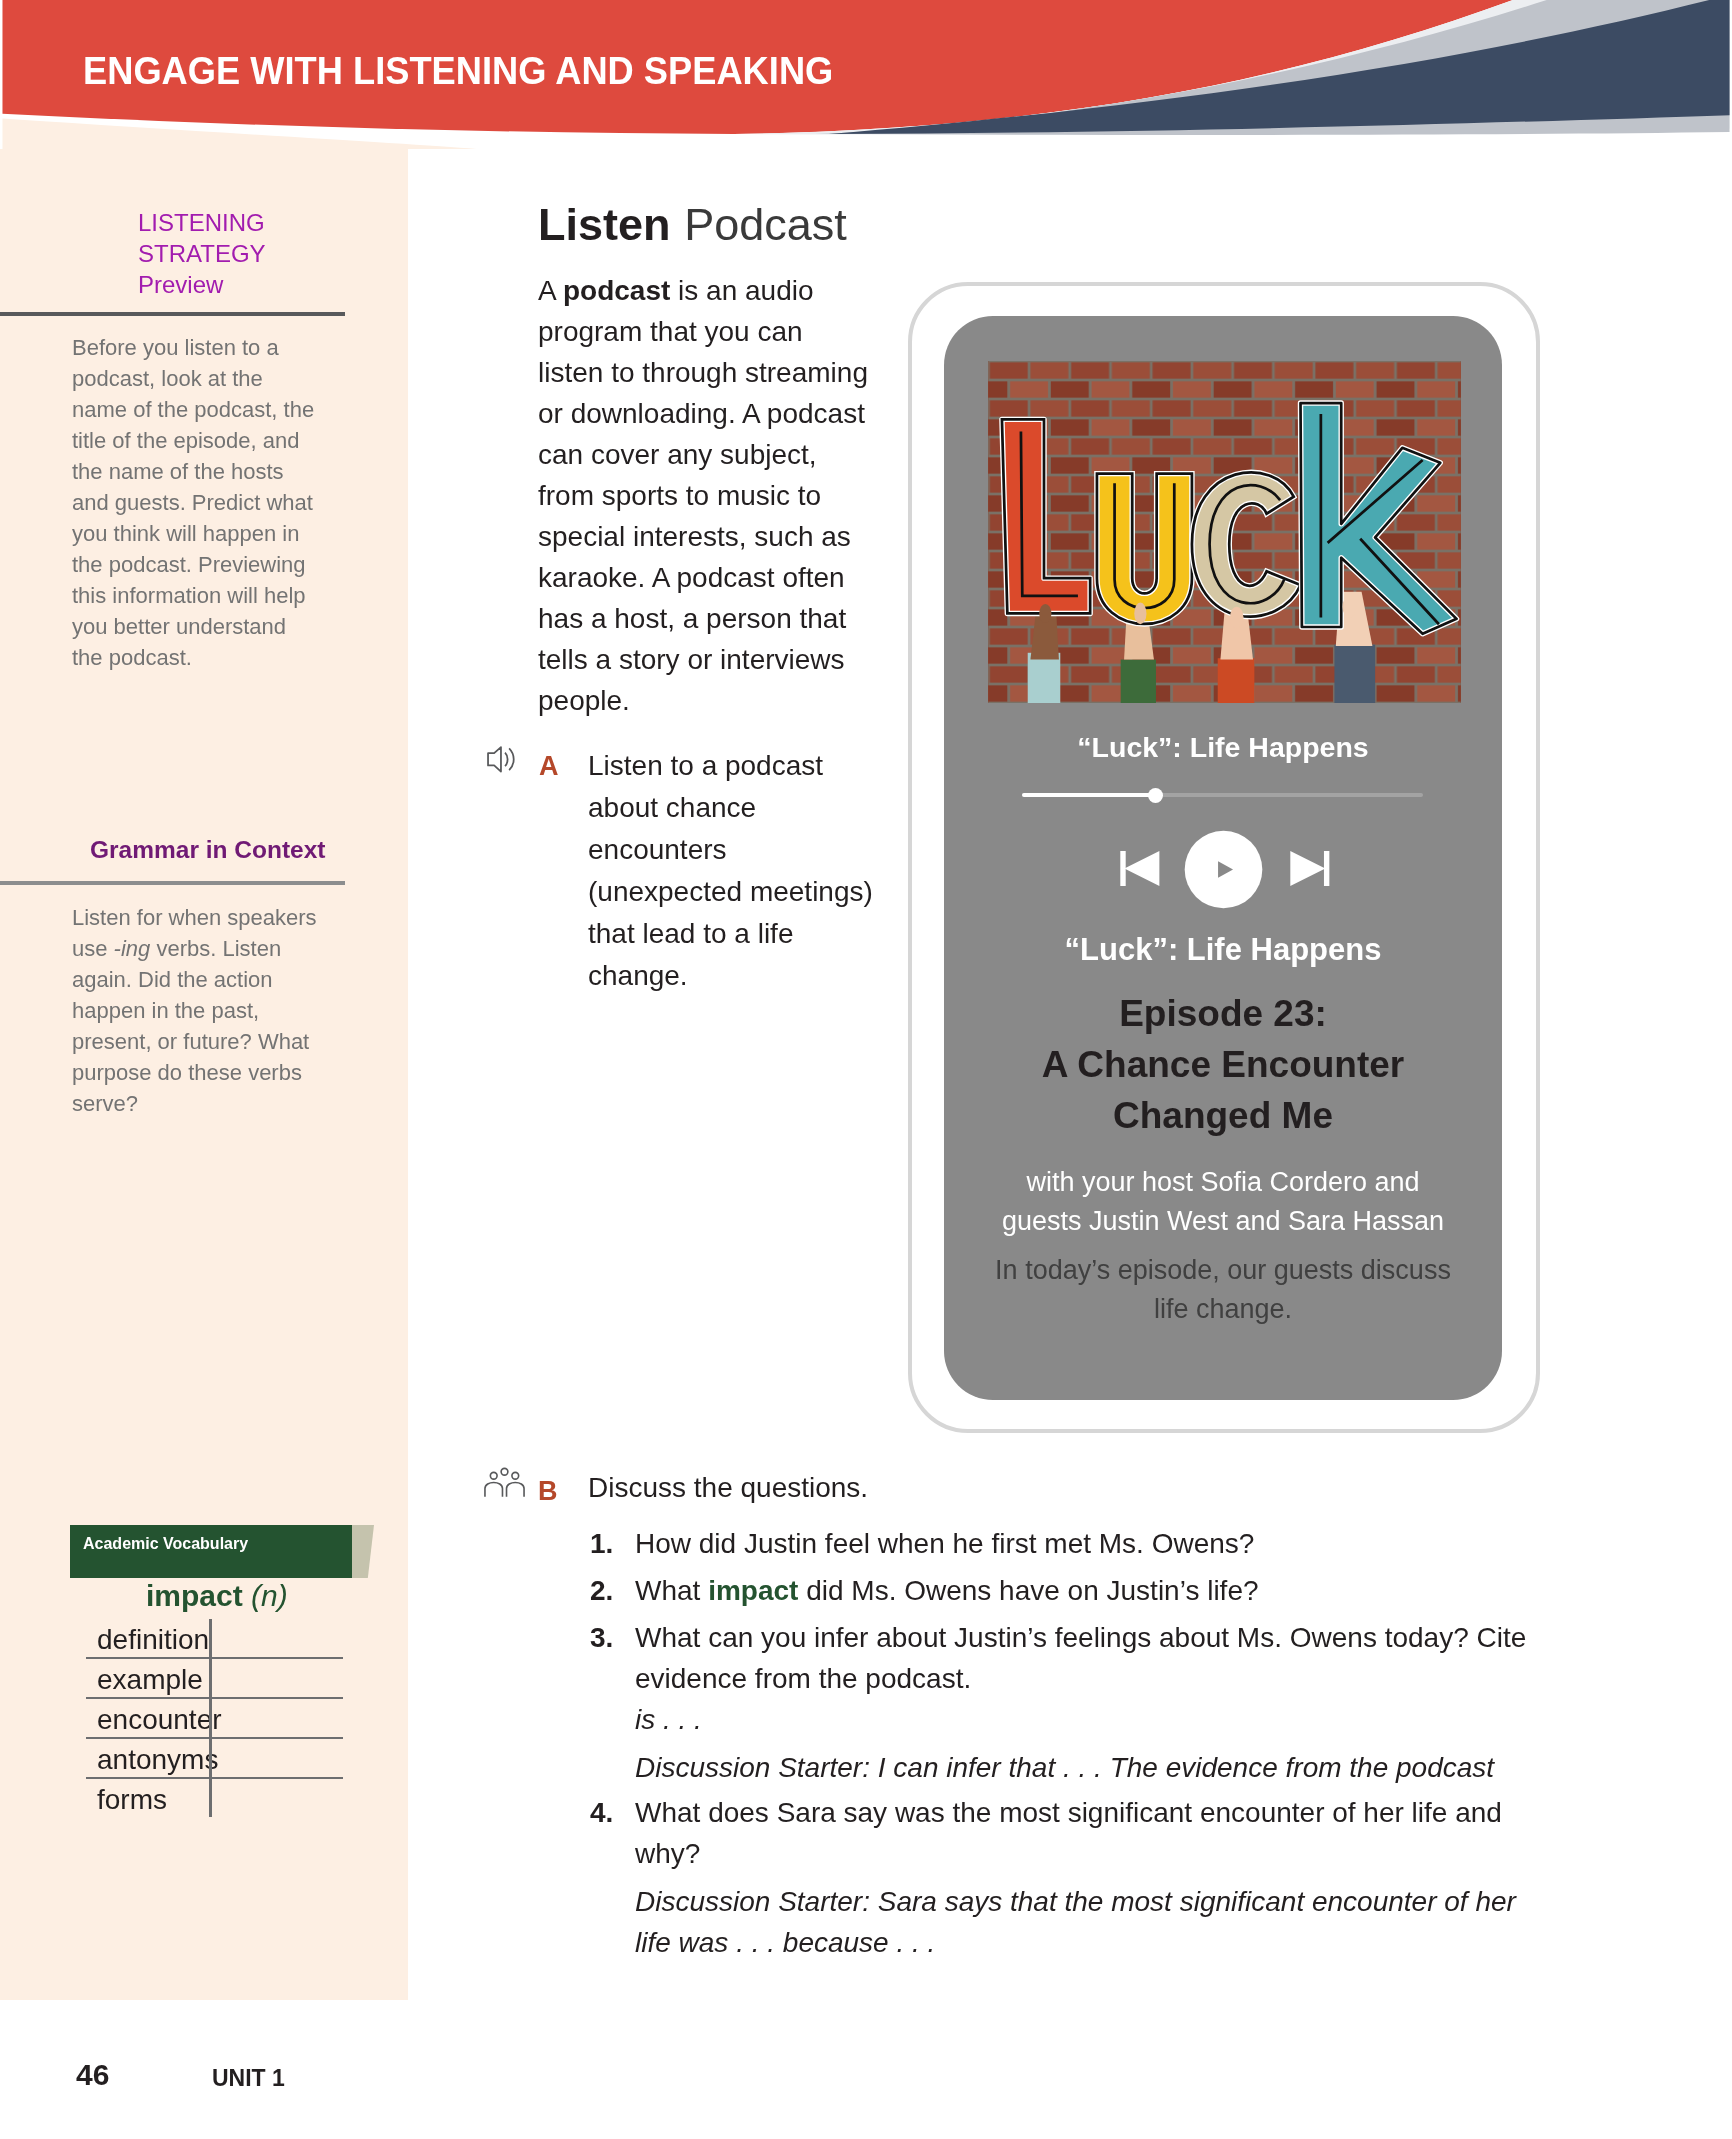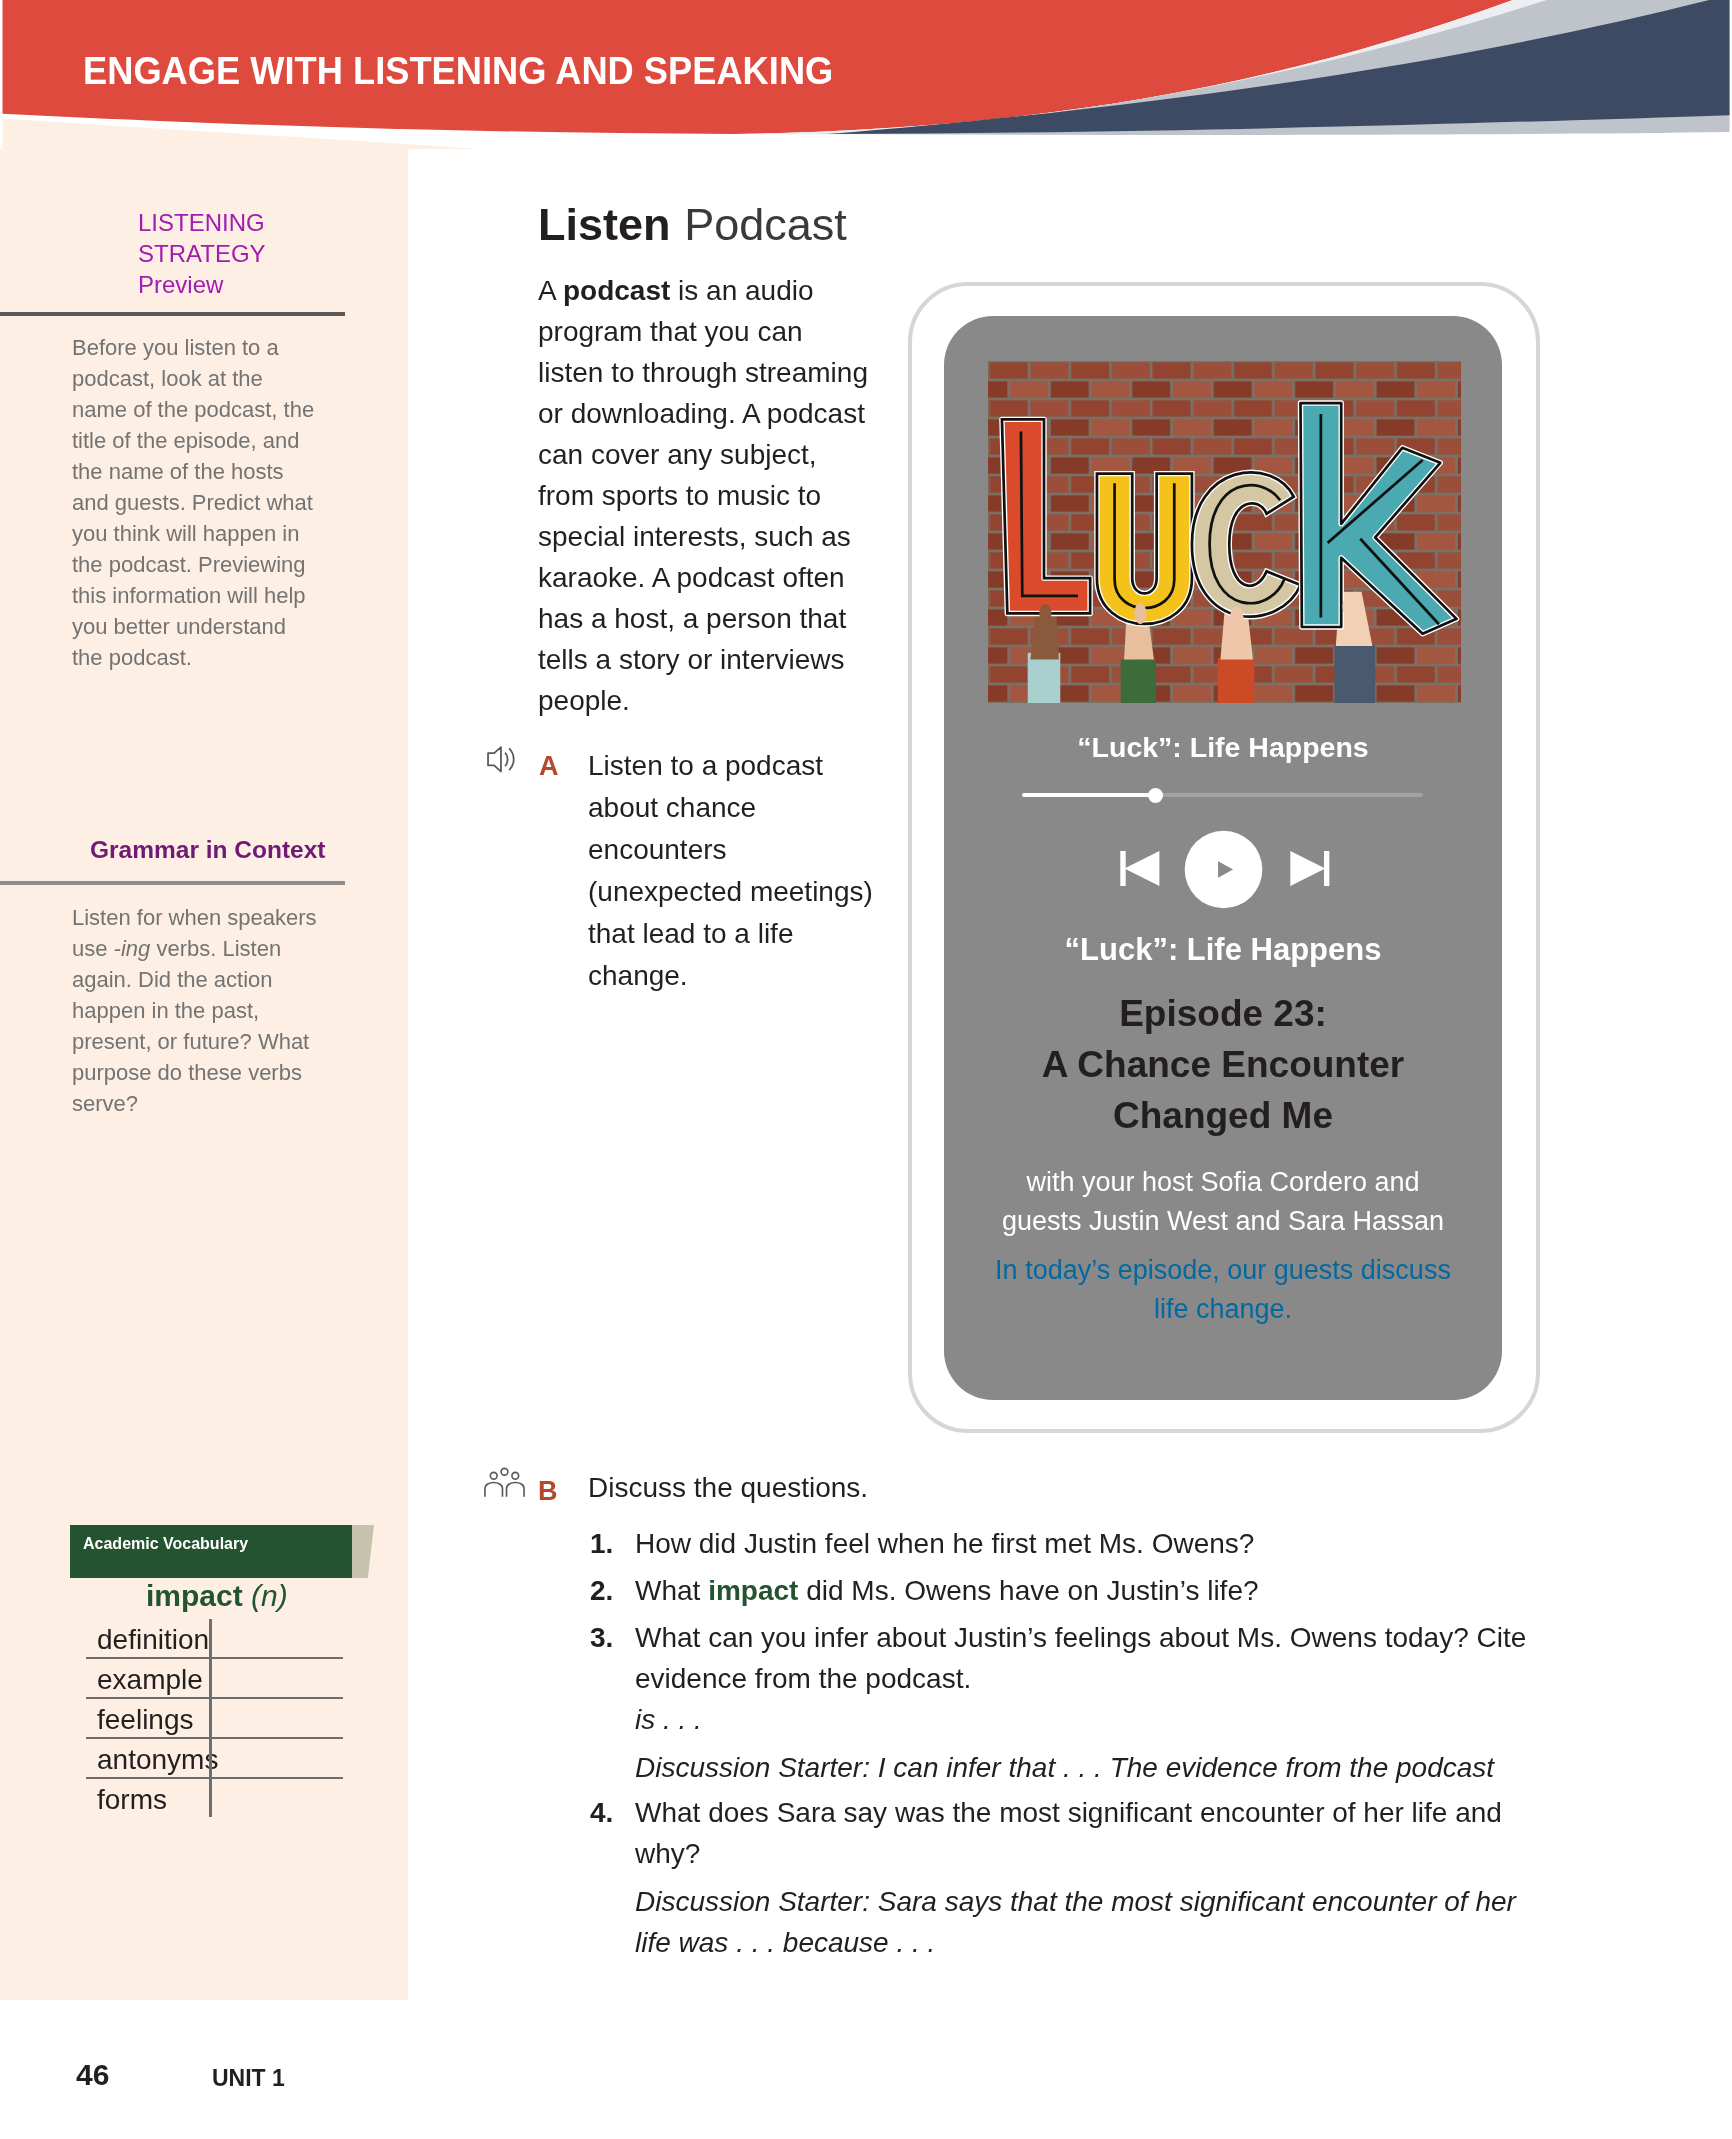--- a/index.html
+++ b/index.html
@@ -53,21 +53,21 @@
   .phone { position: absolute; left: 908px; top: 282px; width: 632px; height: 1151px; border: 4.1px solid #d6d6d6; border-radius: 60px; background: #ffffff; }
   .screen { position: absolute; left: 944px; top: 316px; width: 558px; height: 1084px; background: #898989; border-radius: 49px; }
   .artwork { position: absolute; left: 988px; top: 361px; width: 473px; height: 342px; overflow: hidden; background: #8b4a35; }
   .player-title { position: absolute; left: 944px; width: 558px; text-align: center; color: #ffffff; font-weight: bold; font-size: 28.5px; }
   .progress { position: absolute; left: 1022px; top: 793px; width: 401px; height: 4.1px; border-radius: 2px; background: #a3a3a3; }
   .progress-fill { position: absolute; left: 0; top: 0; height: 4.1px; border-radius: 2px; background: #ffffff; }
   .progress-thumb { position: absolute; top: -5.4px; width: 15px; height: 15px; border-radius: 50%; background: #ffffff; }
   .ctrl { position: absolute; }
   .episode-title { position: absolute; left: 944px; top: 988px; width: 558px; text-align: center; color: #231f20; font-weight: bold; font-size: 37px; line-height: 51px; }
   .episode-host { position: absolute; left: 944px; top: 1163px; width: 558px; text-align: center; color: #ffffff; font-size: 27px; line-height: 39px; }
-  .episode-desc { position: absolute; left: 971px; top: 1251px; width: 504px; text-align: center; color: #0369a1; font-size: 27px; line-height: 39px; }
+  .episode-desc { position: absolute; left: 971px; top: 1251px; width: 504px; text-align: center; color: #404040; font-size: 27px; line-height: 39px; }
 
   
   .question { position: absolute; left: 590px; width: 965px; font-size: 28px; line-height: 41px; color: #231f20; }
   .question .num { position: absolute; left: 0; top: 0; font-weight: bold; }
   .question .qtext { display: block; margin-left: 45px; }
   .question .qtext b { color: #245330; font-weight: bold; }
   .question .starter { display: block; margin-left: 45px; font-style: italic; margin-top: 6.8px; }
 
   
   .page-num { position: absolute; left: 76px; top: 2058px; font-weight: bold; font-size: 30px; color: #231f20; }
@@ -134,21 +134,21 @@
 <div class="vocab-table">
   <div class="vocab-row">
       <span class="lbl">definition</span>
       <span class="cell"></span>
     </div>
   <div class="vocab-row">
       <span class="lbl">example</span>
       <span class="cell"></span>
     </div>
   <div class="vocab-row">
-      <span class="lbl">feelings</span>
+      <span class="lbl">encounter</span>
       <span class="cell"></span>
     </div>
   <div class="vocab-row">
       <span class="lbl">antonyms</span>
       <span class="cell"></span>
     </div>
   <div class="vocab-row">
       <span class="lbl">forms</span>
       <span class="cell"></span>
     </div>

